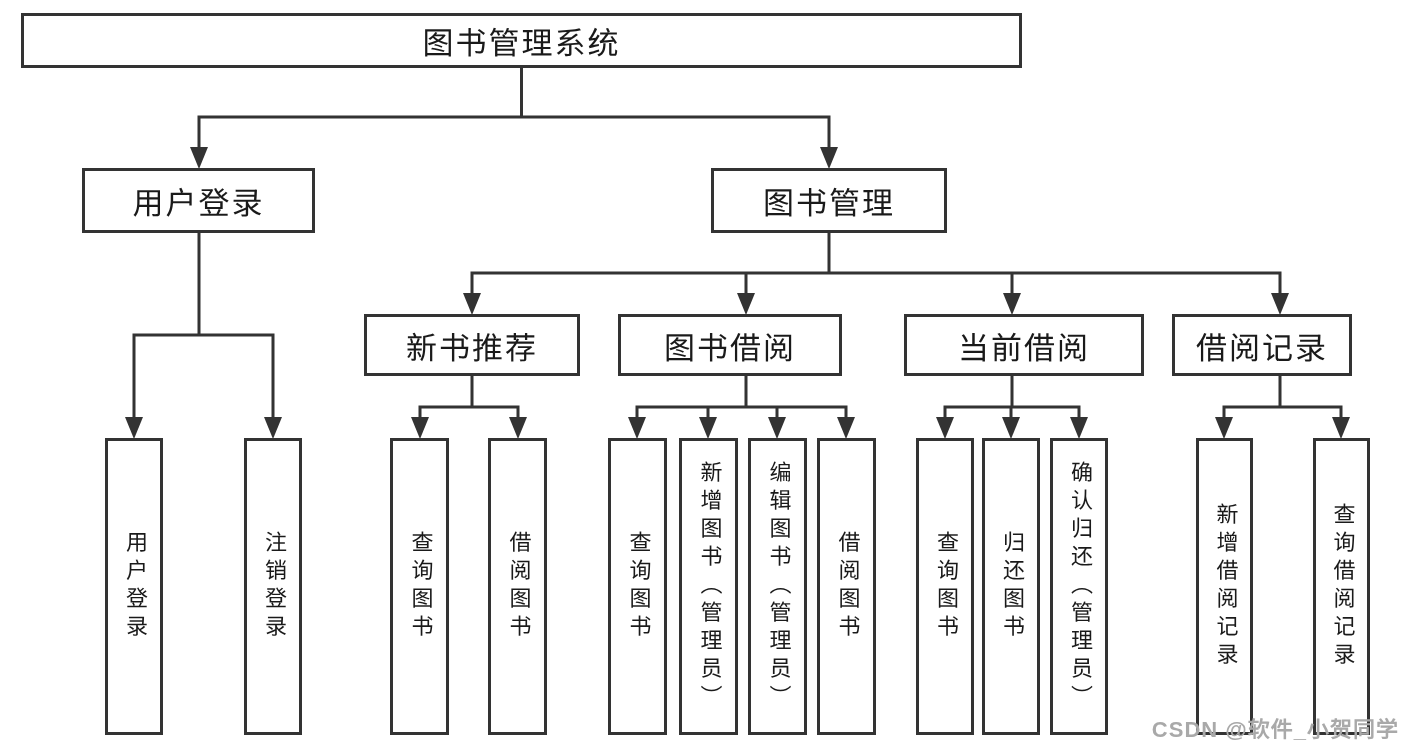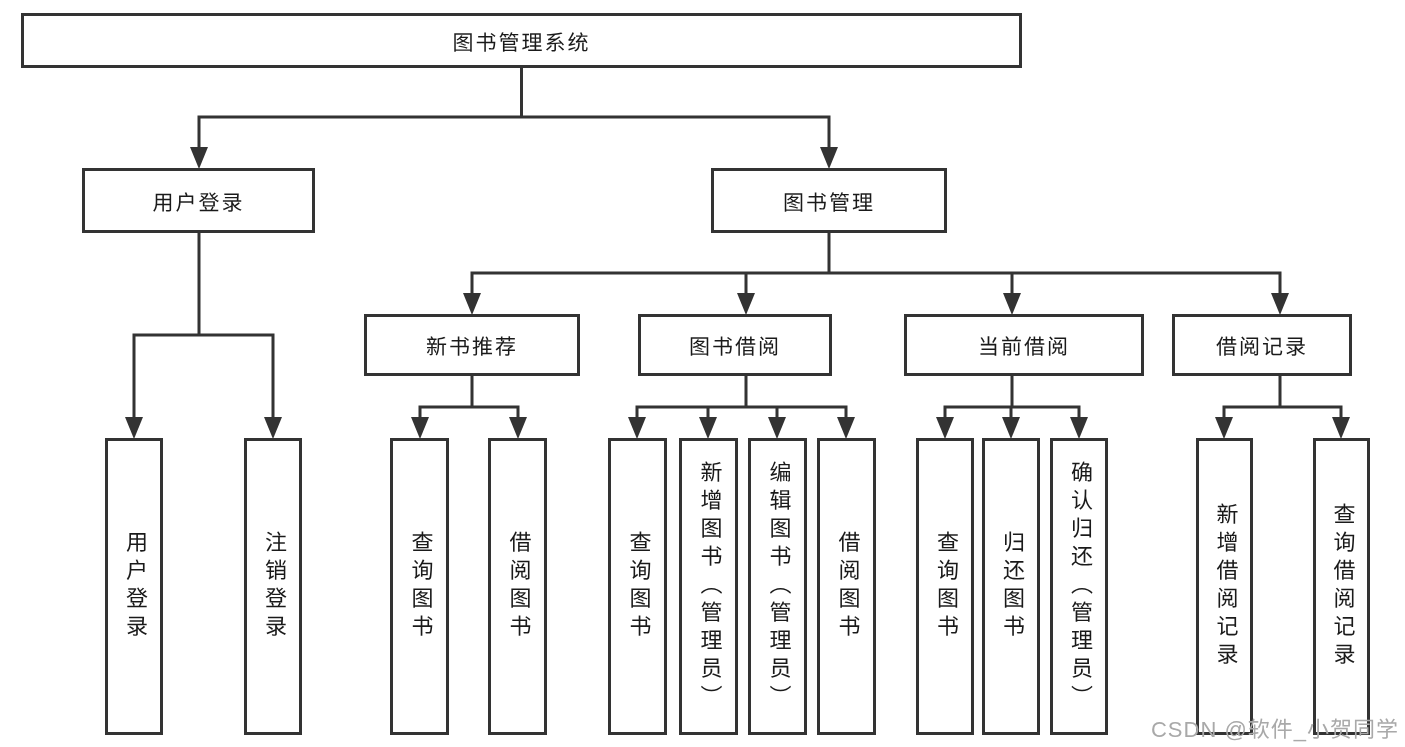--- a/index.html
+++ b/index.html
@@ -12,28 +12,28 @@
     font-family:"Liberation Sans","DejaVu Sans",sans-serif;overflow:hidden;
   }
   .connector{position:absolute;left:0;top:0;z-index:1;}
   .connector path{stroke:var(--line);stroke-width:3;fill:none;}
   .connector polygon{fill:var(--line);stroke:none;}
   .node{
     position:absolute;z-index:2;box-sizing:border-box;background:var(--box-fill);
     border:3px solid var(--box-border);display:flex;align-items:center;justify-content:center;
     color:var(--text);
   }
-  .node.h span{font-size:21px;letter-spacing:2px;white-space:nowrap;}
+  .node.h span{font-size:31px;letter-spacing:2px;white-space:nowrap;}
   .node.v span{
     writing-mode:vertical-rl;text-orientation:mixed;
     font-size:22px;letter-spacing:6px;line-height:1;white-space:nowrap;
   }
   .watermark{
     position:absolute;right:6px;bottom:4px;z-index:3;
-    color:var(--watermark);font-size:22px;letter-spacing:1px;white-space:nowrap;
+    color:var(--watermark);font-size:22px;letter-spacing:1px;white-space:nowrap;font-weight:bold;
   }
 </style>
 </head>
 <body>
 
 <div class="canvas">
 
   <svg class="connector" width="1405" height="747" viewBox="0 0 1405 747">
 
     <g>
@@ -91,21 +91,21 @@
   <div class="node h" style="left:82px;top:168px;width:233px;height:65px">
     <span>用户登录</span>
   </div>
   <div class="node h" style="left:364px;top:314px;width:216px;height:62px">
     <span>新书推荐</span>
   </div>
 
   <div class="node h" style="left:711px;top:168px;width:236px;height:65px">
     <span>图书管理</span>
   </div>
-  <div class="node h" style="left:638px;top:314px;width:194px;height:62px">
+  <div class="node h" style="left:618px;top:314px;width:224px;height:62px">
     <span>图书借阅</span>
   </div>
   <div class="node h" style="left:904px;top:314px;width:240px;height:62px">
     <span>当前借阅</span>
   </div>
   <div class="node h" style="left:1172px;top:314px;width:180px;height:62px">
     <span>借阅记录</span>
   </div>
 
   <div class="node v" style="left:105px;top:438px;width:58px;height:297px">

